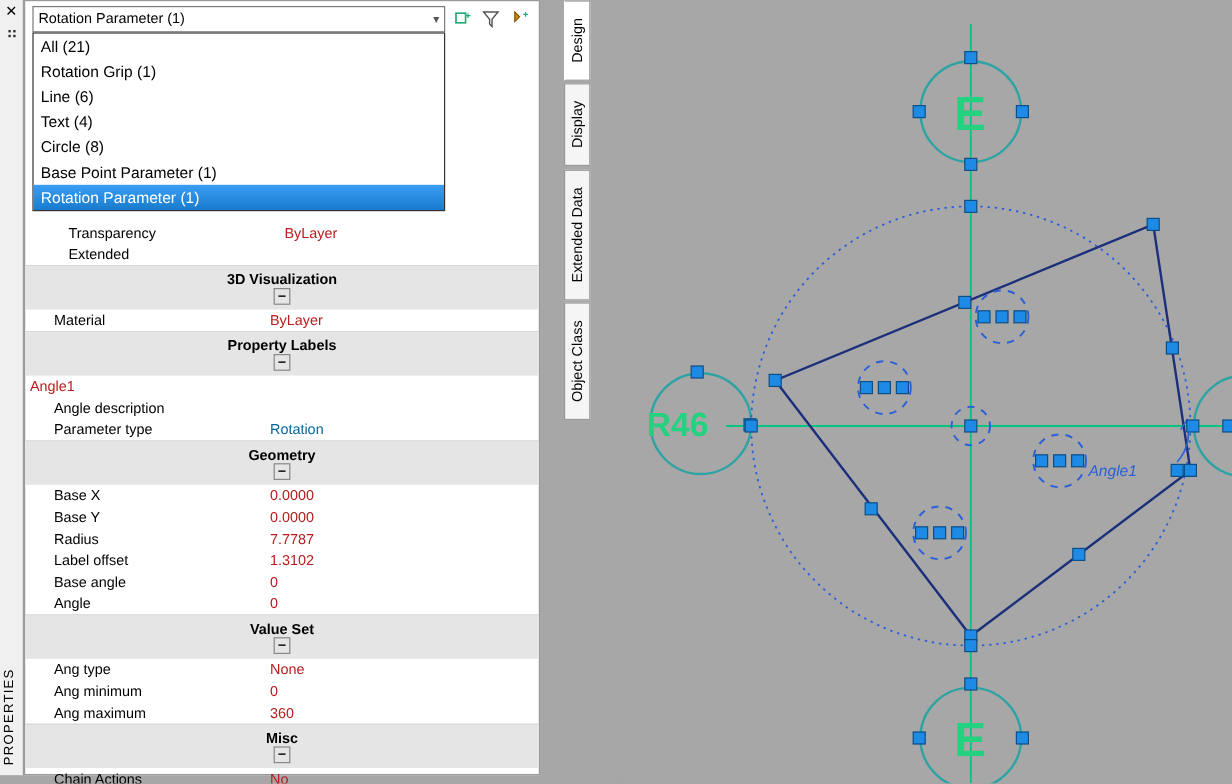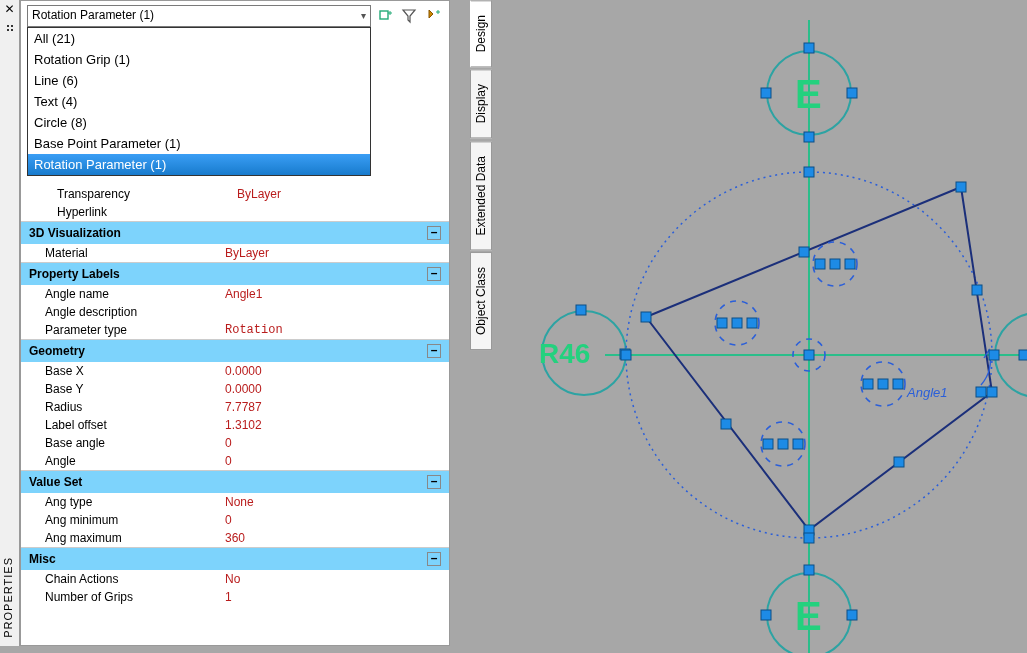--- a/index.html
+++ b/index.html
@@ -24,29 +24,29 @@
 .icon-btn { width: 20px; height: 20px; display: inline-flex; align-items: center; justify-content: center; border: 1px solid transparent; }
 .icon-btn svg { width: 16px; height: 16px; }
 
 
 .dropdown { position: absolute; left: 0; top: 22px; width: 100%; background: #fff; border: 1px solid #333; z-index: 20; }
 .dropdown .dd-item { padding: 3px 6px; font-size: 13px; cursor: default; }
 .dropdown .dd-item.selected { background: #187bcd; background: linear-gradient(#3a9ef5,#187bcd); color: #fff; }
 
 
 .section { border-top: 1px solid #ccc; }
-.section-header { display: flex; justify-content: space-between; align-items: center; padding: 4px 8px; font-weight: bold; background: #7dd3fc; }
+.section-header { display: flex; justify-content: space-between; align-items: center; padding: 4px 8px; font-weight: bold; background: #e5e5e5; flex-direction: column; }
 .section-header .caret-box { width: 14px; height: 14px; border: 1px solid #888; text-align: center; line-height: 10px; font-size: 12px; }
 
 
 .prop-rows { }
 .prop-row { display: flex; padding: 2px 0; }
 .prop-row .lbl { width: 200px; padding-left: 24px; color: #000; }
 .prop-row .val { flex: 1; padding-left: 4px; color: #b91c1c; }
-.prop-row .val.muted { color: #b91c1c; font-family: Liberation Mono, monospace; }
+.prop-row .val.muted { color: #0369a1; }
 
 
 .vtabs { position: absolute; left: 470px; top: 0; width: 24px; height: 646px; }
 .vtab { writing-mode: vertical-rl; transform: rotate(180deg); padding: 14px 3px; background: #f5f5f5; border: 1px solid #999; margin-bottom: 2px; font-size: 12px; text-align: center; }
 .vtab.active { background: #fff; border-right: 1px solid #fff; }
 
 
 .canvas { position: absolute; left: 519px; top: 0; width: 508px; height: 653px; background: #a7a7a7; }
 .canvas svg { width: 100%; height: 100%; }
 .grip { fill: #1d8be6; stroke: #0d4e85; stroke-width: 1; }
@@ -115,21 +115,21 @@
         </div>
       </div>
 
       <div id="sections-root">
           <div class="prop-rows" style="margin-top: 154px; padding-left: 12px;">
             <div class="prop-row">
               <div class="lbl">Transparency</div>
               <div class="val">ByLayer</div>
             </div>
             <div class="prop-row">
-              <div class="lbl">Hyperlink</div>
+              <div class="lbl">Extended</div>
               <div class="val"></div>
             </div>
           </div>
           <div class="section">
             <div class="section-header">
               <span>3D Visualization</span>
               <span class="caret-box">–</span>
             </div>
             <div class="prop-rows">
               <div class="prop-row">
@@ -138,21 +138,20 @@
               </div>
             </div>
           </div>
           <div class="section">
             <div class="section-header">
               <span>Property Labels</span>
               <span class="caret-box">–</span>
             </div>
             <div class="prop-rows">
               <div class="prop-row">
-                <div class="lbl">Angle name</div>
                 <div class="val">Angle1</div>
               </div>
               <div class="prop-row">
                 <div class="lbl">Angle description</div>
                 <div class="val"></div>
               </div>
               <div class="prop-row">
                 <div class="lbl">Parameter type</div>
                 <div class="val muted">Rotation</div>
               </div>

